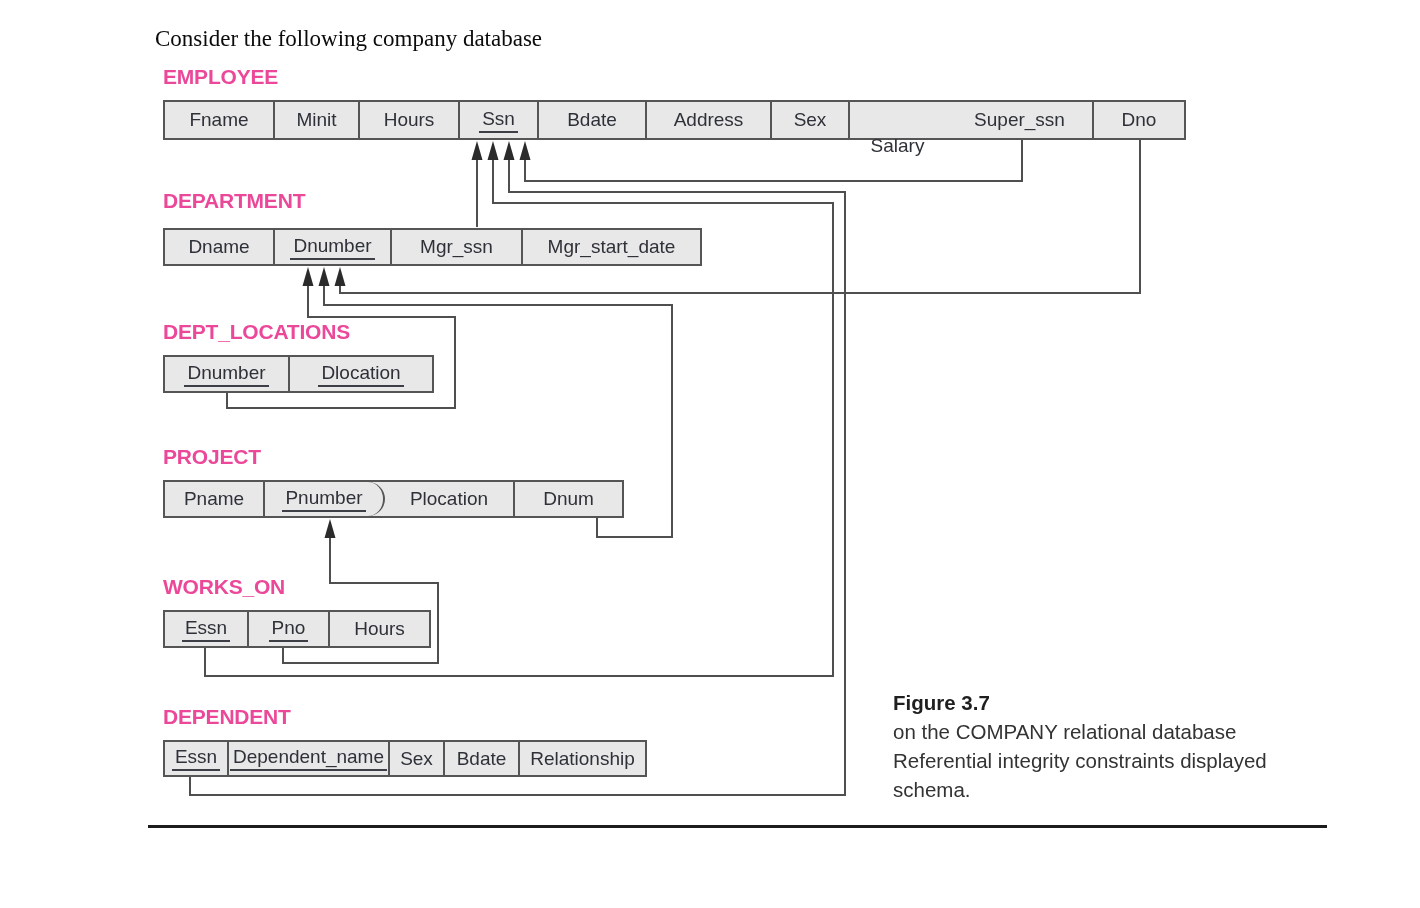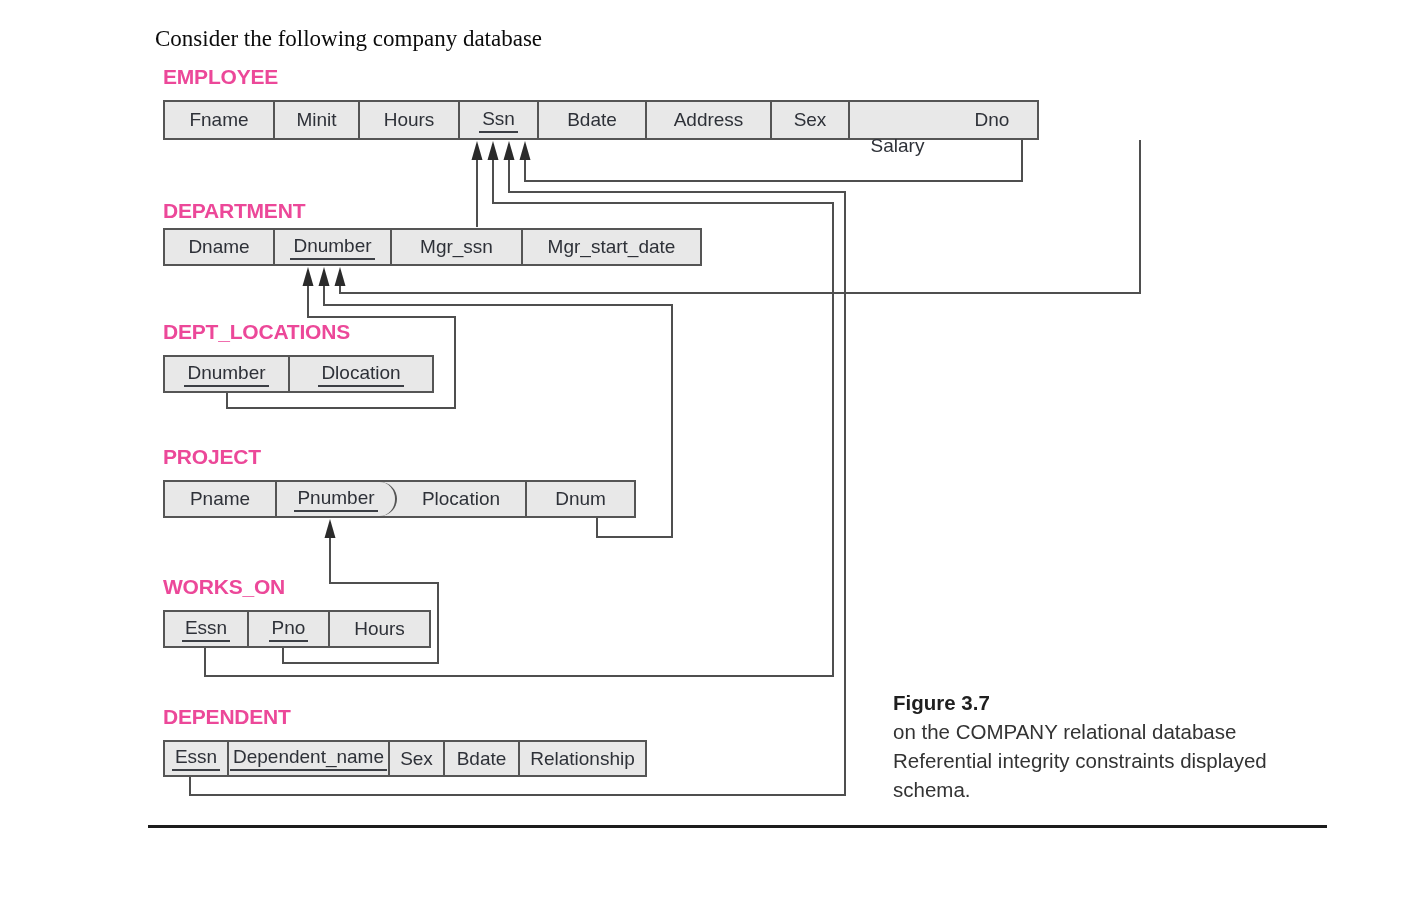--- a/index.html
+++ b/index.html
@@ -98,27 +98,30 @@
           </div>
           <div class="cell" style="width: 125px;">
             <span>Address</span>
           </div>
           <div class="cell" style="width: 78px;">
             <span>Sex</span>
           </div>
           <div class="cell" style="width: 97px; margin-top: 44px;">
             <span>Salary</span>
           </div>
+          <div class="cell" style="width: 147px;">
+            <span>Super_ssn</span>
+          </div>
           <div class="cell" style="width: 90px;">
             <span>Dno</span>
           </div>
         </div>
       </div>
       <div class="tbl" style="left: 163px; top: 0px;">
-        <div class="tbl-name" style="top: 199px;">DEPARTMENT</div>
+        <div class="tbl-name" style="top: 189px;">DEPARTMENT</div>
         <div class="tbl-row" style="top: 228px; height: 38px; text-align: right;">
           <div class="cell" style="width: 110px;">
             <span>Dname</span>
           </div>
           <div class="cell" style="width: 117px;">
             <span class="pk">Dnumber</span>
           </div>
           <div class="cell" style="width: 131px;">
             <span>Mgr_ssn</span>
           </div>
@@ -134,21 +137,21 @@
             <span class="pk">Dnumber</span>
           </div>
           <div class="cell" style="width: 142px;">
             <span class="pk">Dlocation</span>
           </div>
         </div>
       </div>
       <div class="tbl" style="left: 163px; top: 0px;">
         <div class="tbl-name" style="top: 445px;">PROJECT</div>
         <div class="tbl-row" style="top: 480px; height: 38px;">
-          <div class="cell" style="width: 112px;">
+          <div class="cell" style="width: 100px;">
             <span>Pname</span>
           </div>
           <div class="cell" style="width: 120px; border-radius: 17px;">
             <span class="pk">Pnumber</span>
           </div>
           <div class="cell" style="width: 130px;">
             <span>Plocation</span>
           </div>
           <div class="cell" style="width: 107px;">
             <span>Dnum</span>

